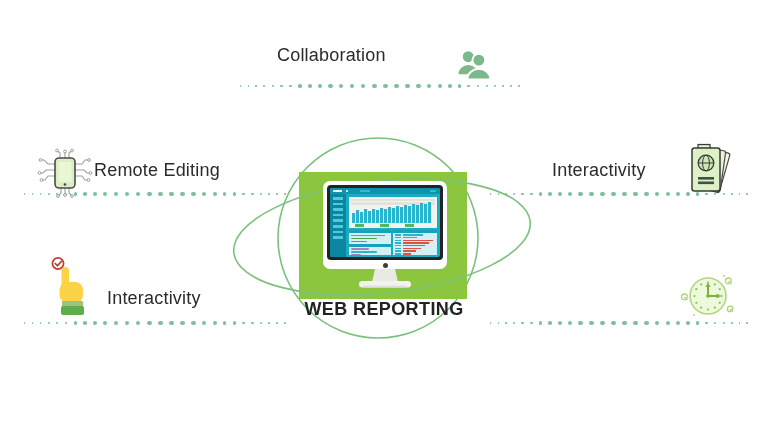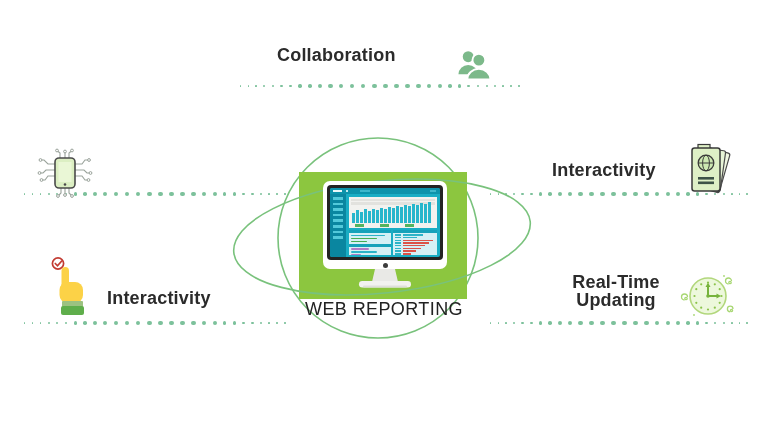--- a/index.html
+++ b/index.html
@@ -1,20 +1,20 @@
 <!DOCTYPE html>
 <html><head>
 <meta charset="utf-8">
 <style>
   html,body{margin:0;padding:0;background:#ffffff;}
   .canvas{position:relative;width:768px;height:432px;background:#ffffff;overflow:hidden;
           font-family:"Liberation Sans",sans-serif;}
   svg{display:block;}
   .stage{position:absolute;left:0;top:0;}
-  .flabel{position:absolute;font-size:18px;font-weight:700;color:#2b2b2b;
+  .flabel{position:absolute;font-size:18px;font-weight:400;color:#2b2b2b;
           letter-spacing:.2px;white-space:nowrap;}
   #lbl-collab{left:277px;top:45px;}
   #lbl-remote{left:94px;top:160px;}
   #lbl-compat{left:552px;top:160px;}
   #lbl-inter{left:107px;top:288px;}
   #lbl-realtime{left:560px;top:274px;width:112px;white-space:normal;text-align:center;line-height:17.5px;}
   .icon{position:absolute;}
   #icon-people{left:457px;top:48px;}
   #icon-circuit{left:36px;top:144px;}
   #icon-passport{left:686px;top:142px;}
@@ -50,21 +50,21 @@
   .lgbar{width:9px;height:2.6px;background:#54b45f;flex:none;}
   .panelL{position:absolute;left:19px;top:42px;width:42px;height:25px;background:#d5f0f5;overflow:hidden;}
   .panelR{position:absolute;left:63px;top:42px;width:44px;height:25px;background:#d5f0f5;overflow:hidden;}
   .phead{height:3px;background:#16a2ba;}
   .phead2{height:2.5px;background:#16a2ba;margin-top:2px;}
   .prow{height:1.6px;margin:1.5px 0 0 2px;border-radius:1px;}
   .rrow{display:flex;margin:1.2px 0 0 2px;gap:2px;}
   .rlab{width:6px;height:1.5px;background:#2cb3c8;flex:none;}
   .rbar{height:1.5px;flex:none;}
   
-  #title{position:absolute;left:0;right:0;top:299px;text-align:center;font-size:18px;font-weight:400;
+  #title{position:absolute;left:0;right:0;top:299px;text-align:center;font-size:18px;font-weight:700;
          color:#222222;letter-spacing:.4px;}
   #footer{position:absolute;left:0;right:0;top:396px;text-align:center;font-size:13px;color:#c6c6c6;letter-spacing:.2px;}
 </style>
 </head>
 <body>
 
 <div class="canvas">
 
   <div class="dots" id="dots-top">
       <span class="dot" style="width: 1.4px; height: 1.4px; background: rgb(124, 193, 155);"></span>
@@ -331,23 +331,23 @@
   </div>
   <svg id="stand" width="64" height="19" viewBox="0 0 64 19">
     <polygon points="22,0 42,0 45,13 19,13" fill="#e9e9e6"></polygon>
     <rect x="6" y="12" width="52" height="6.5" rx="3.2" fill="#f2f2ef"></rect>
     <rect x="10" y="16.5" width="44" height="2" rx="1" fill="#dfdfdb"></rect>
   </svg>
 
   <div id="title">WEB REPORTING</div>
 
   <div class="flabel" id="lbl-collab">Collaboration</div>
+  <div class="flabel" id="lbl-remote">Remote Editing</div>
   <div class="flabel" id="lbl-compat">Interactivity</div>
   <div class="flabel" id="lbl-inter">Interactivity</div>
-  <div class="flabel" id="lbl-realtime">Real-Time Updating</div>
 
   <span class="icon" id="icon-people">
     <svg width="35" height="33" viewBox="0 0 36 33">
       <circle cx="11.5" cy="8.5" r="5.6" fill="#7cb98a"></circle>
       <path d="M1.5,26.5 a10,9.5 0 0 1 20,0 z" fill="#7cb98a"></path>
       <circle cx="22.5" cy="12" r="6.6" fill="#7cb98a" stroke="#ffffff" stroke-width="2"></circle>
       <path d="M10.5,32 a12,11 0 0 1 24,0 z" fill="#7cb98a" stroke="#ffffff" stroke-width="2"></path>
     </svg>
   </span>
 

